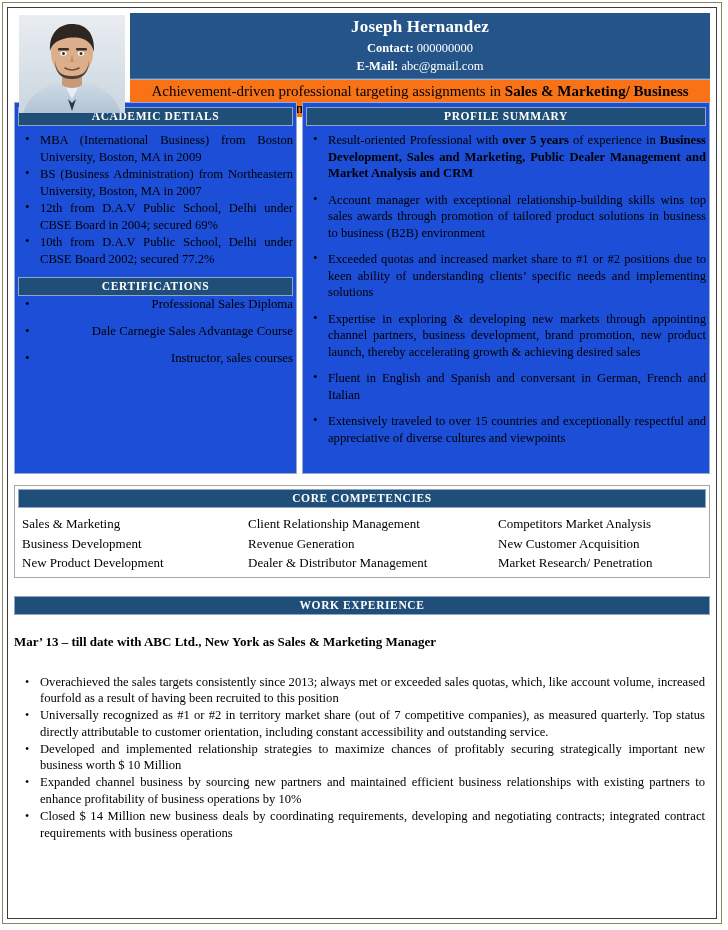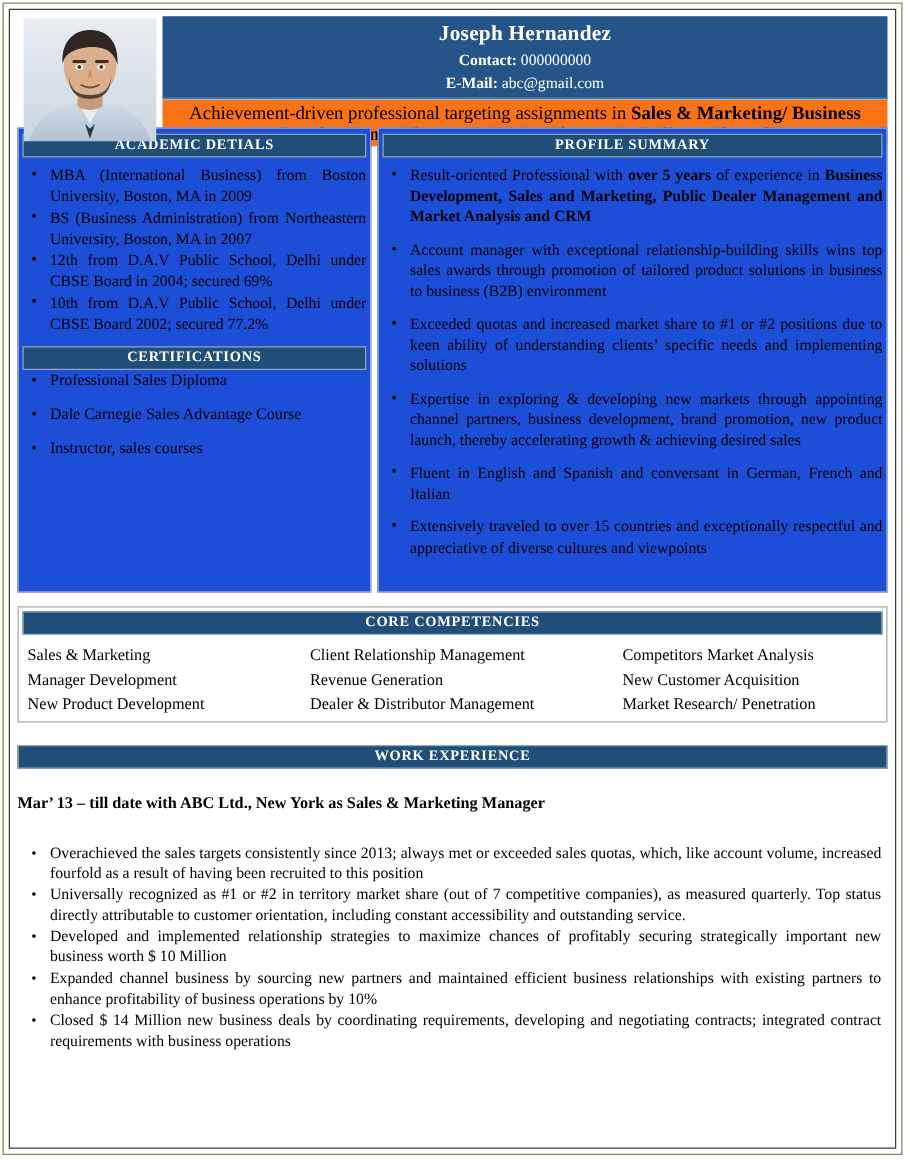--- a/index.html
+++ b/index.html
@@ -164,21 +164,21 @@
 
   .acad-list > li { padding-left: 24px; }
   .acad-list > li::before { left: 8px; }
 
   .cert-bar-wrap { margin-top: 10px; }
   ul.cert-list > li {
     font-size: 12.8px;
     line-height: 17px;
     margin-bottom: 10px;
     padding-left: 22px;
-    text-align: left;
+    text-align: right;
   }
   ul.cert-list > li::before { left: 7px; }
   .cert-first { margin-top: 9px; }
 
   
   .core-wrap {
     margin-top: 11px;
     border: 1px solid #a8a8a8;
     box-sizing: border-box;
     padding: 3px 3px 4px 3px;
@@ -321,21 +321,21 @@
         </ul>
       </div>
     </div>
   </div>
 
   <div class="core-wrap">
     <div class="sect-bar">CORE COMPETENCIES</div>
     <div class="core-grid">
       <div class="core-col c1">
         <div class="core-item">Sales &amp; Marketing</div>
-        <div class="core-item">Manager Development</div>
+        <div class="core-item">Business Development</div>
         <div class="core-item">New Product Development</div>
       </div>
       <div class="core-col c2">
         <div class="core-item">Client Relationship Management</div>
         <div class="core-item">Revenue Generation</div>
         <div class="core-item">Dealer &amp; Distributor Management</div>
       </div>
       <div class="core-col c3">
         <div class="core-item">Competitors Market Analysis</div>
         <div class="core-item">New Customer Acquisition</div>

